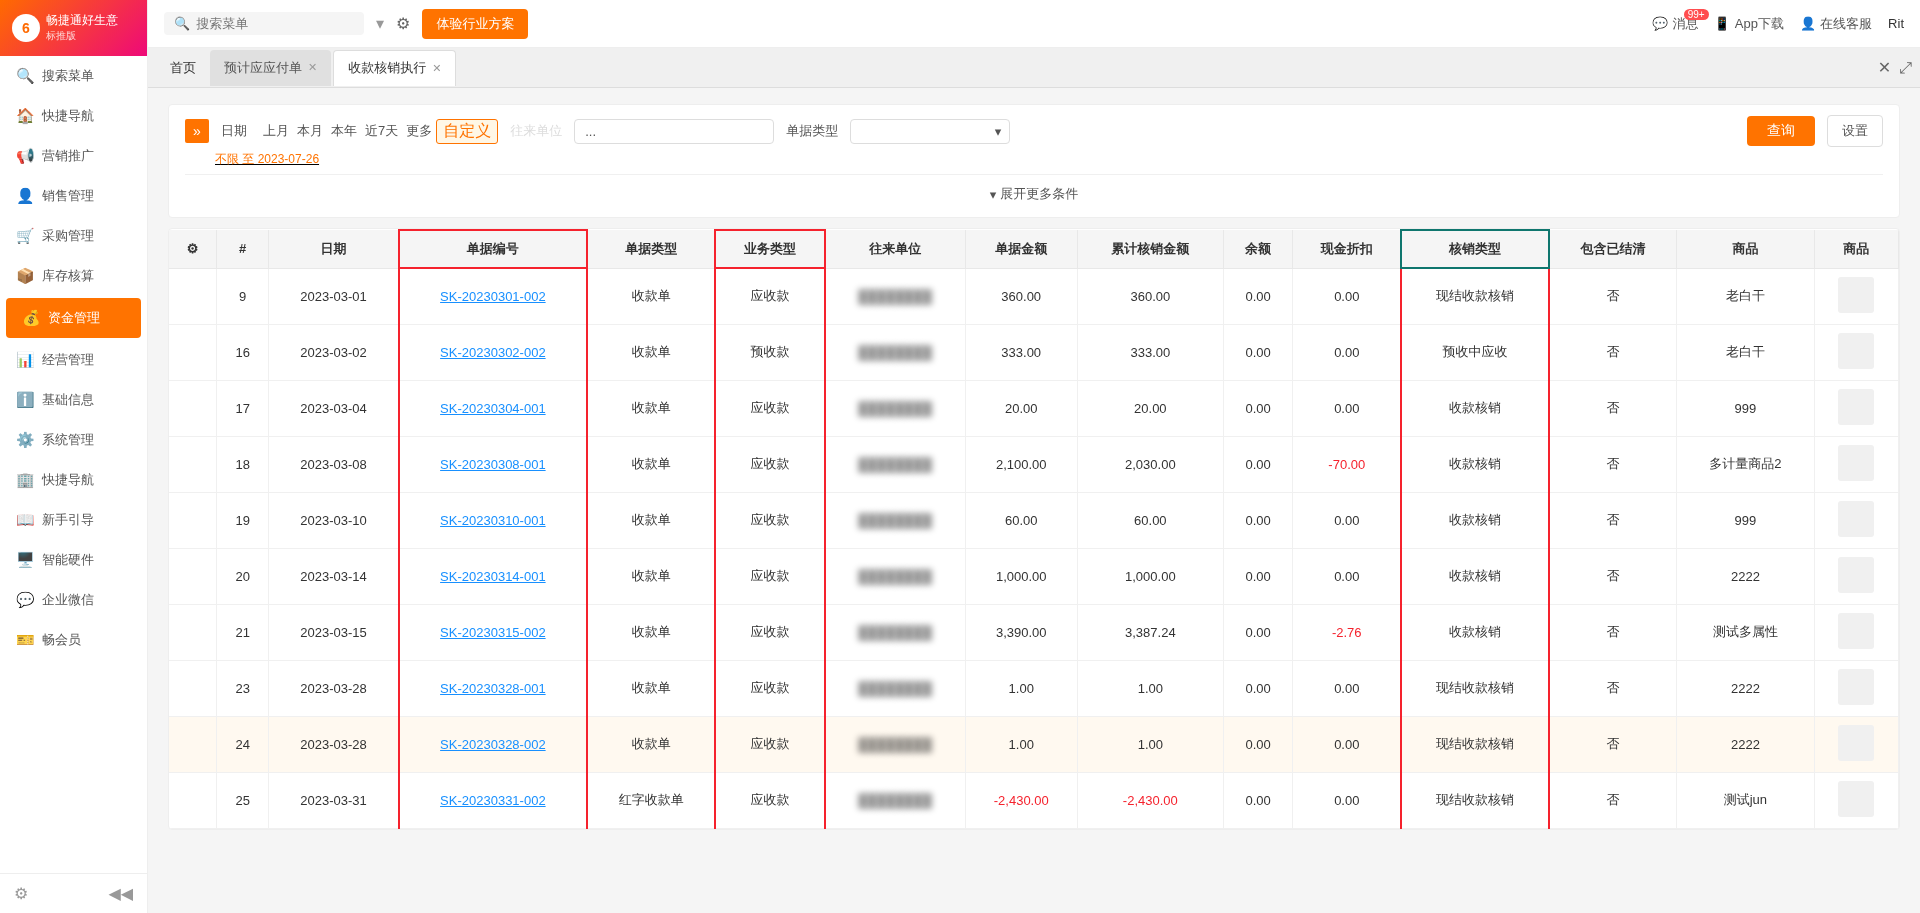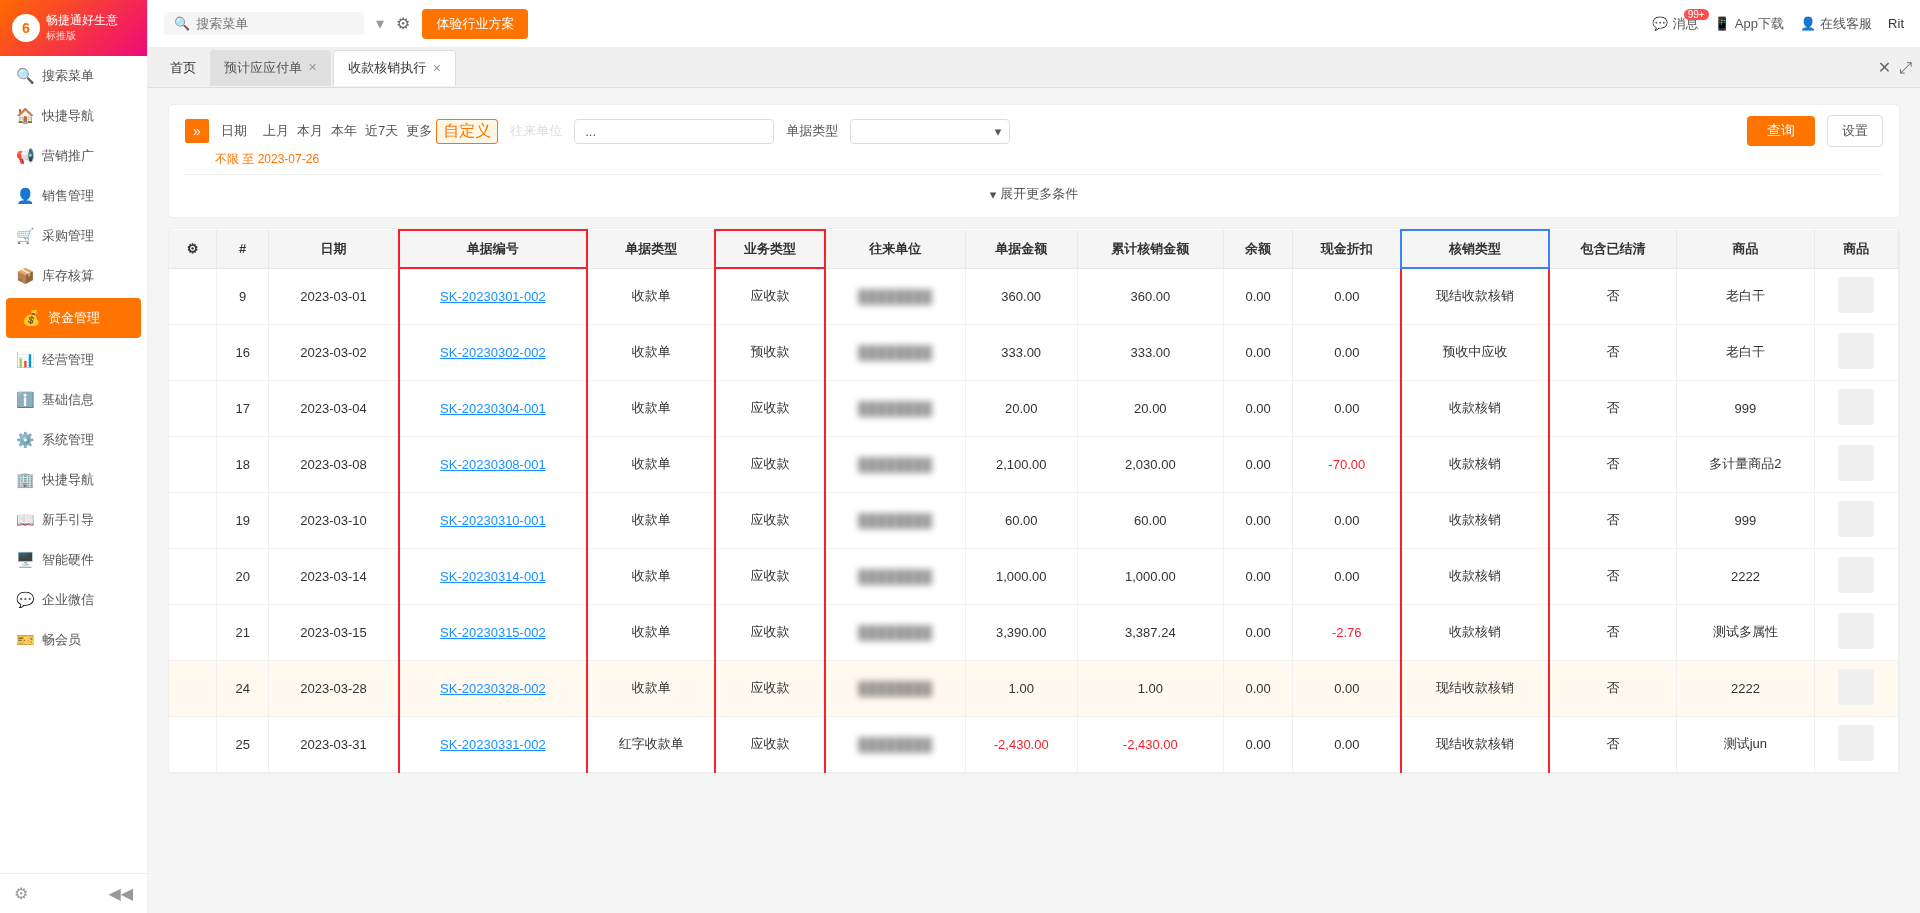--- a/index.html
+++ b/index.html
@@ -370,21 +370,21 @@
         </div>
         <span class="filter-label">单据类型</span>
         <div class="filter-select">
           <span></span>
           <span>▾</span>
         </div>
         <div class="filter-spacer"></div>
         <button class="btn-query">查询</button>
         <button class="btn-settings">设置</button>
       </div>
-      <div style="margin-top:4px; padding-left:30px;">
+      <div style="margin-top:4px; padding-left:30px;text-decoration:underline;">
         <span class="filter-date-range">不限 至 2023-07-26</span>
       </div>
       <div style="text-align:center; margin-top:6px; border-top:1px solid #f0f0f0; padding-top:6px;">
         <div class="filter-expand-more">
           <span>▾</span>
           <span>展开更多条件</span>
         </div>
       </div>
     </div>
 
@@ -396,21 +396,21 @@
             <th>#</th>
             <th>日期</th>
             <th style="border:2px solid #f5222d;">单据编号</th>
             <th>单据类型</th>
             <th style="border:2px solid #f5222d;">业务类型</th>
             <th>往来单位</th>
             <th>单据金额</th>
             <th>累计核销金额</th>
             <th>余额</th>
             <th>现金折扣</th>
-            <th style="border:2px solid #3b82f6;">核销类型</th>
+            <th style="border:2px solid #0f766e;">核销类型</th>
             <th>包含已结清</th>
             <th>商品</th>
             <th>商品</th>
           </tr>
         </thead>
         <tbody id="table-body">
         <tr>
               <td></td>
               <td>9</td>
               <td>2023-03-01</td>
@@ -522,20 +522,37 @@
               <td class="blurred">████████</td>
               <td>3,390.00</td>
               <td>3,387.24</td>
               <td>0.00</td>
               <td class="text-red">-2.76</td>
               <td style="border-left: 2px solid rgb(245, 34, 45); border-right: 2px solid rgb(245, 34, 45);">收款核销</td>
               <td>否</td>
               <td>测试多属性</td>
               <td><span class="img-col"></span></td>
             </tr>
+            <tr>
+              <td></td>
+              <td>23</td>
+              <td>2023-03-28</td>
+              <td class="link" style="border-left: 2px solid rgb(245, 34, 45); border-right: 2px solid rgb(245, 34, 45);">SK-20230328-001</td>
+              <td>收款单</td>
+              <td style="border-left: 2px solid rgb(245, 34, 45); border-right: 2px solid rgb(245, 34, 45);">应收款</td>
+              <td class="blurred">████████</td>
+              <td>1.00</td>
+              <td>1.00</td>
+              <td>0.00</td>
+              <td>0.00</td>
+              <td style="border-left: 2px solid rgb(245, 34, 45); border-right: 2px solid rgb(245, 34, 45);">现结收款核销</td>
+              <td>否</td>
+              <td>2222</td>
+              <td><span class="img-col"></span></td>
+            </tr>
             <tr class="highlighted">
               <td></td>
               <td>24</td>
               <td>2023-03-28</td>
               <td class="link" style="border-left: 2px solid rgb(245, 34, 45); border-right: 2px solid rgb(245, 34, 45);">SK-20230328-002</td>
               <td>收款单</td>
               <td style="border-left: 2px solid rgb(245, 34, 45); border-right: 2px solid rgb(245, 34, 45);">应收款</td>
               <td class="blurred">████████</td>
               <td>1.00</td>
               <td>1.00</td>

